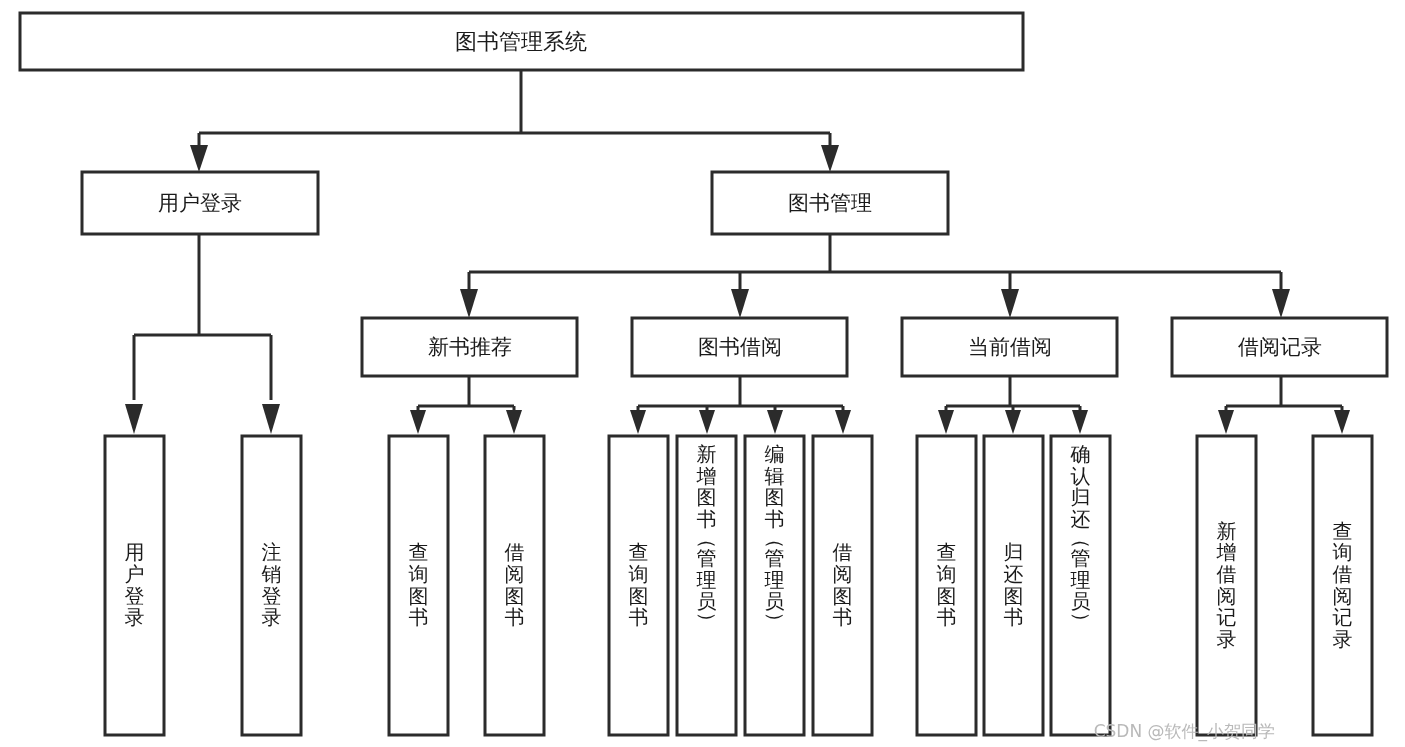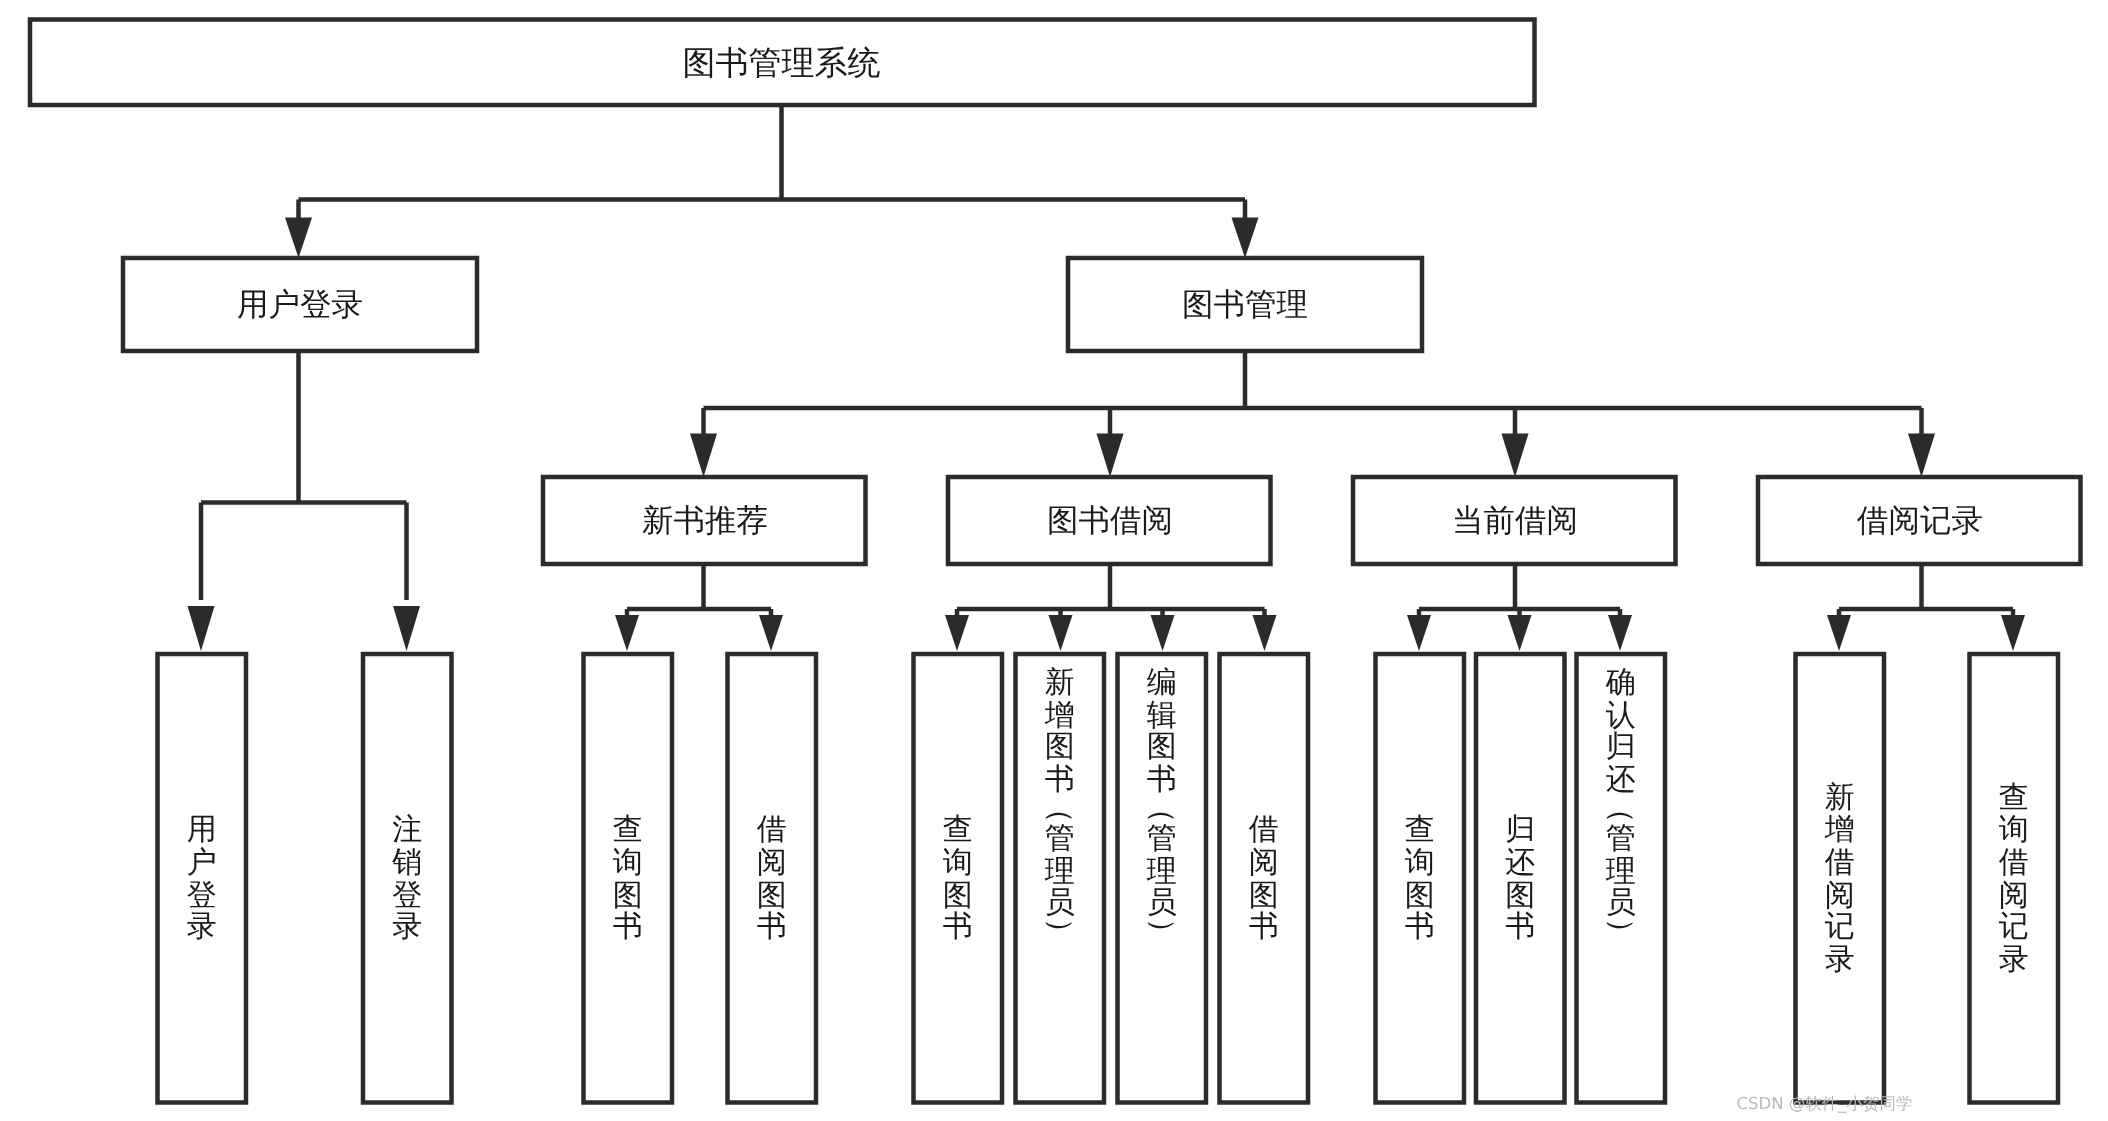--- a/index.html
+++ b/index.html
@@ -63,21 +63,21 @@
     pointer-events: none;
     text-align: center;
   }
   .leaf-label-wrap span {
     display: block;
   }
   .watermark {
     position: absolute;
     right: 8px;
     bottom: 4px;
-    font-size: 11px;
+    font-size: 17px;
     color: #b9b9b9;
     white-space: nowrap;
     font-family: "DejaVu Sans", "Liberation Sans", sans-serif;
   }
 </style>
 </head>
 <body>
 
 <div id="diagram-root">
 

